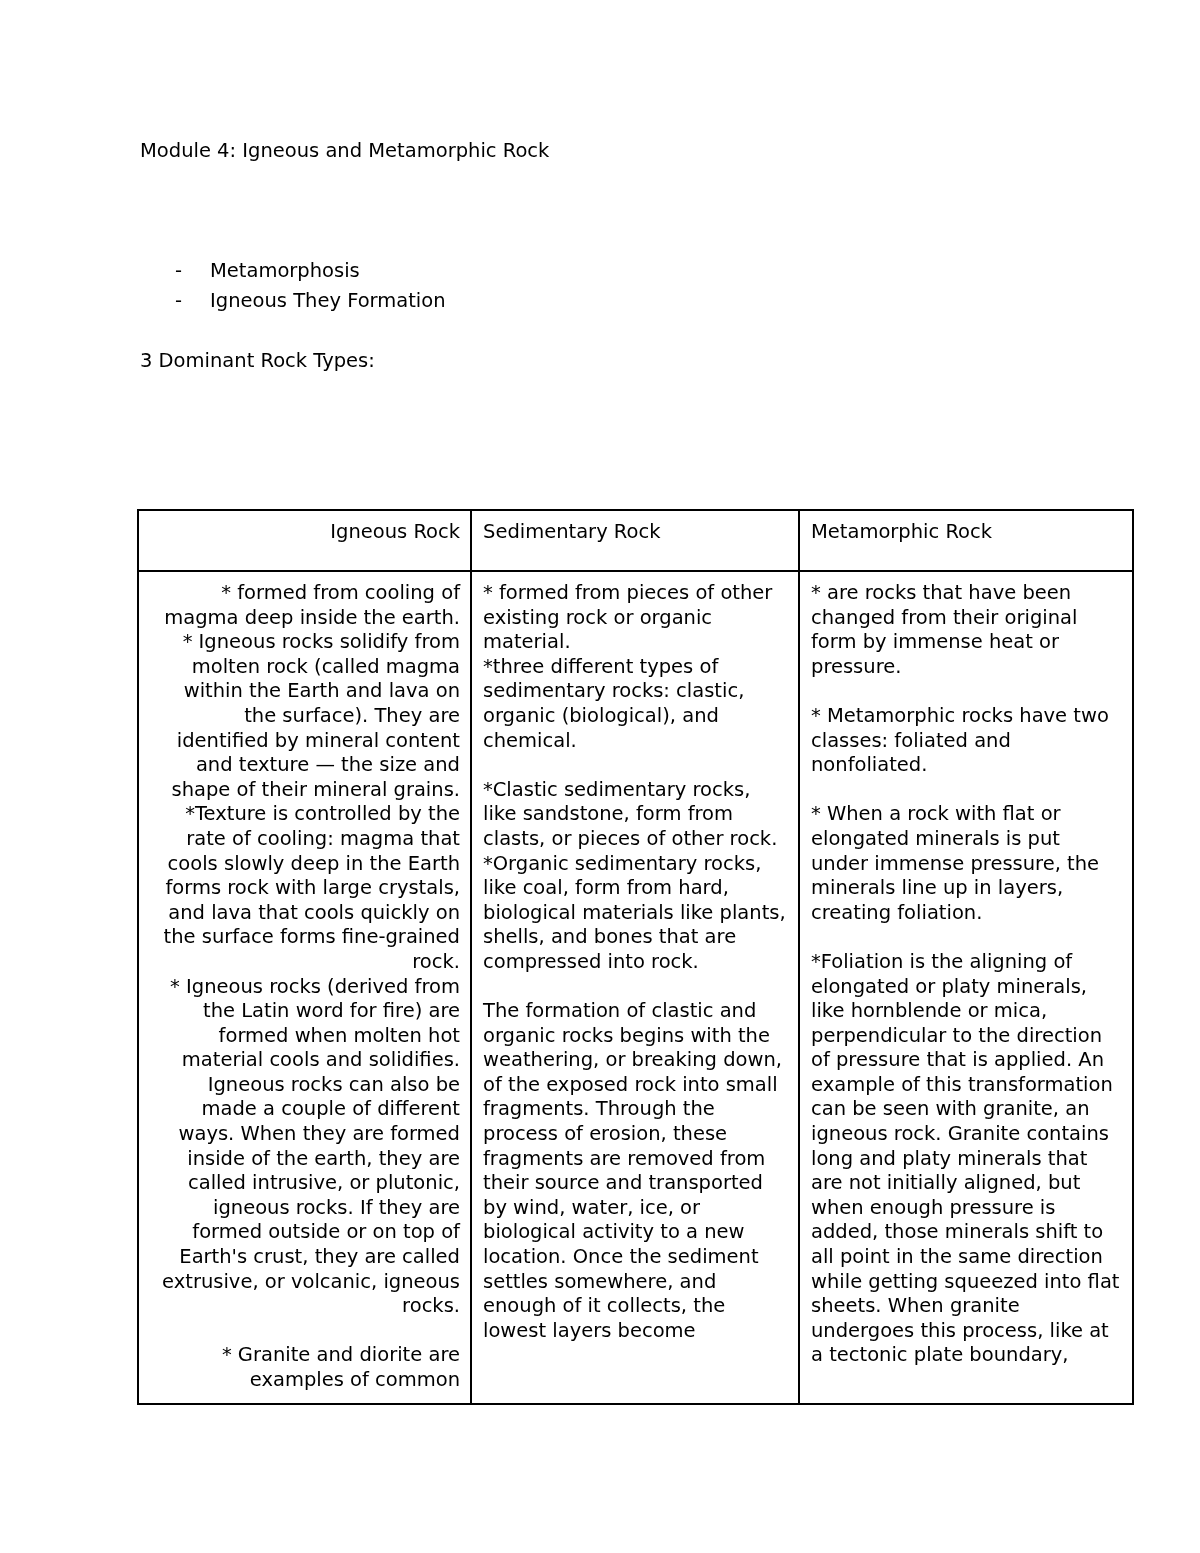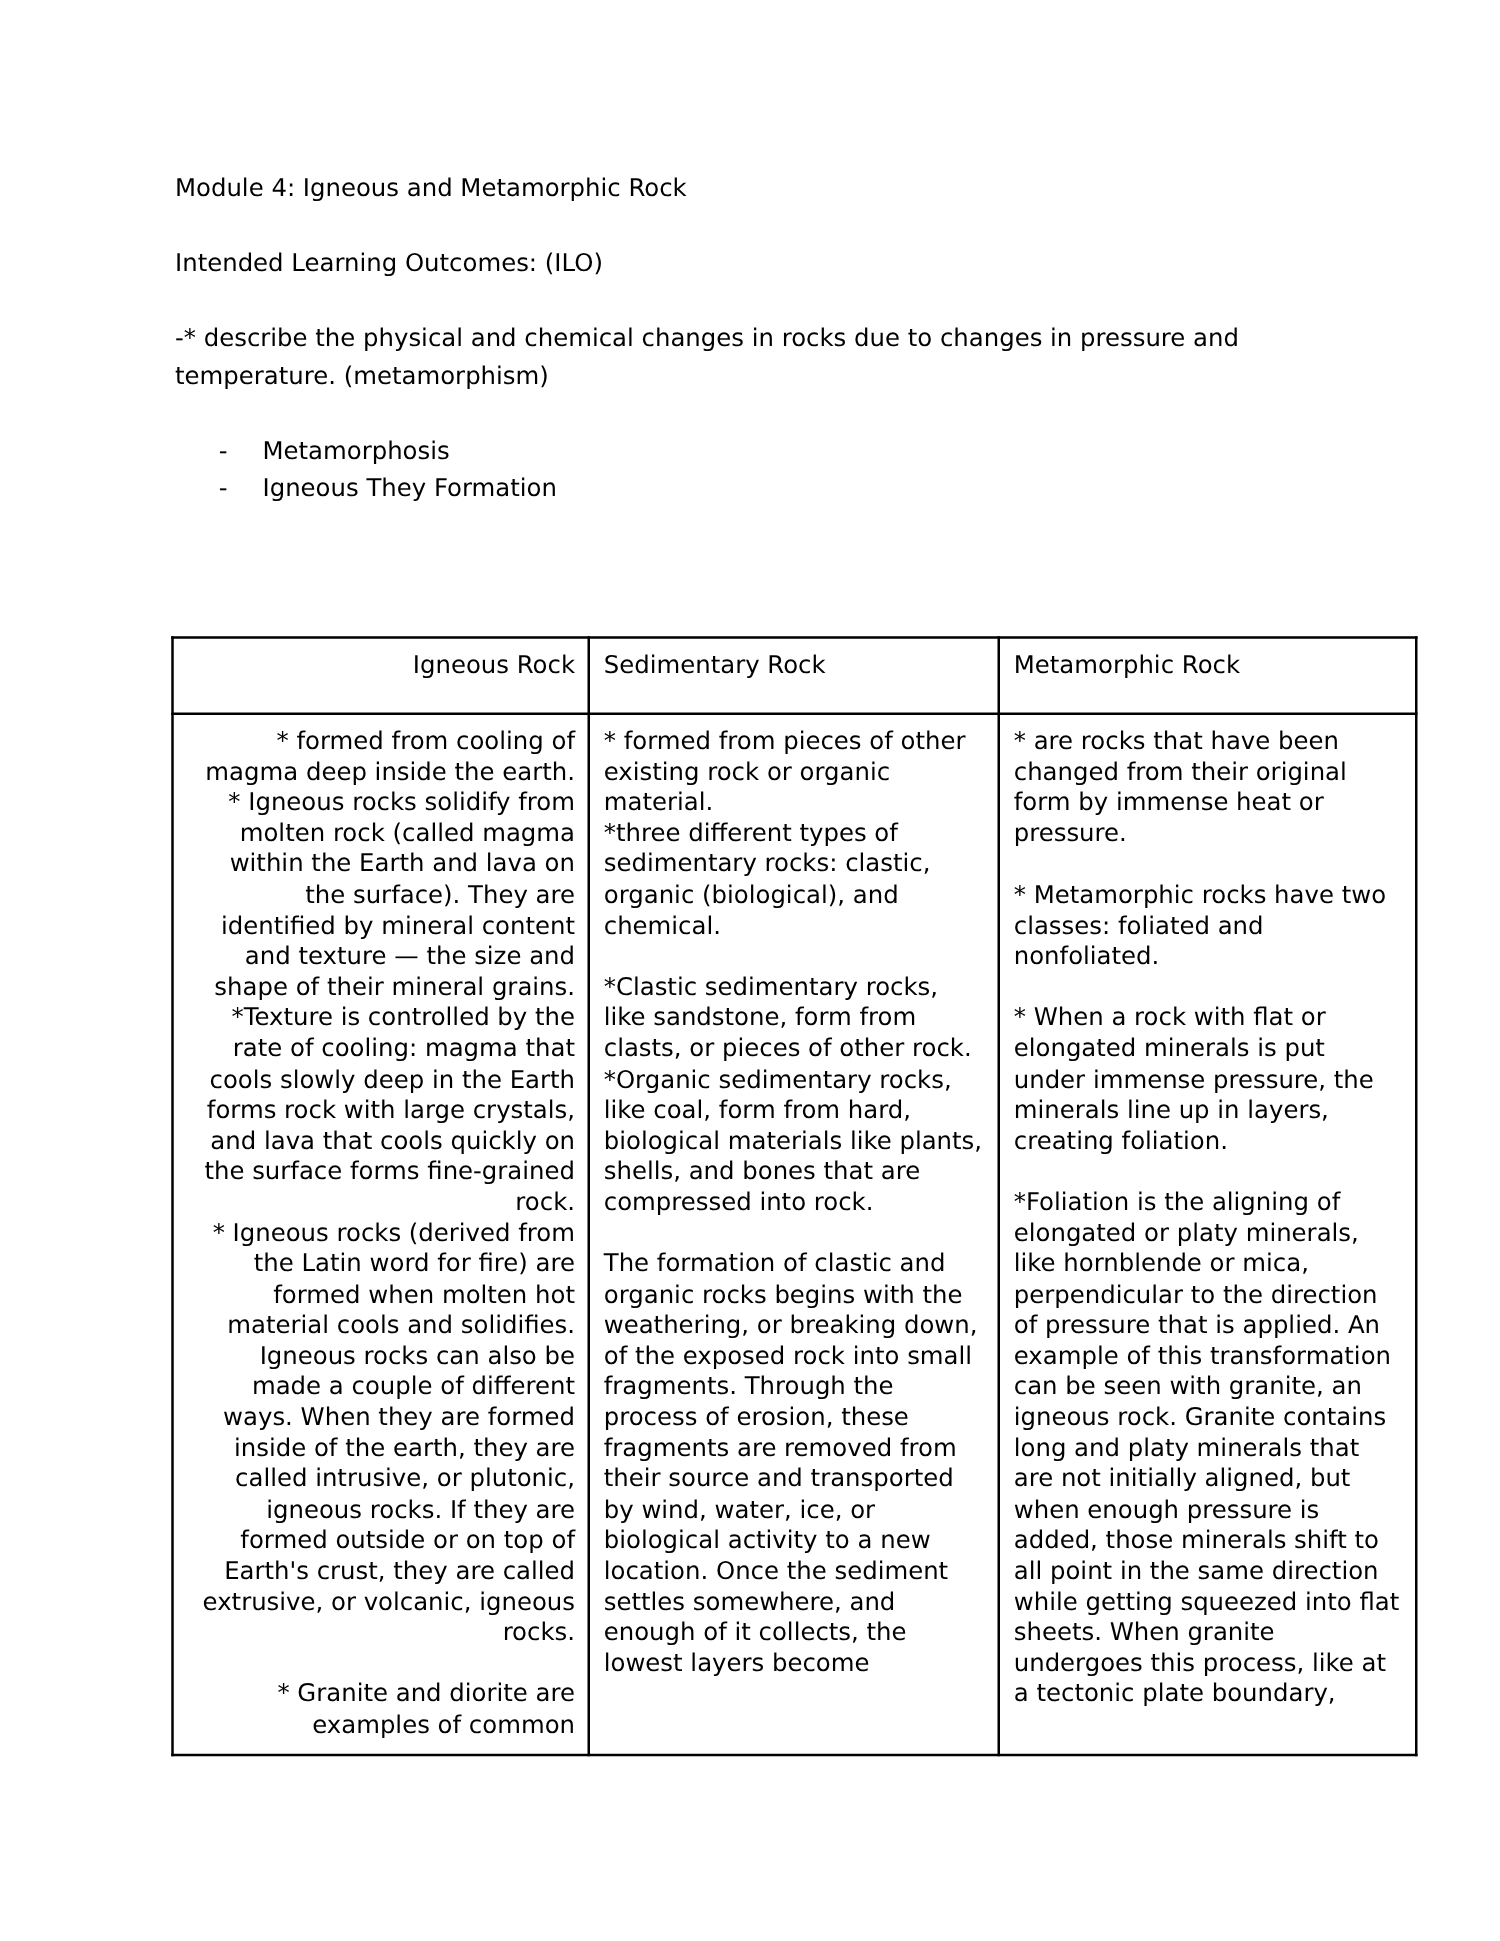--- a/index.html
+++ b/index.html
@@ -87,38 +87,37 @@
 </head>
 <body>
 
 <div class="page">
 
   <div class="content">
 
     <p class="para">Module 4: Igneous and Metamorphic Rock</p>
     <div class="spacer-line"></div>
 
-    <p class="para">Intended Learning Outcomes: (ILO)</p>
     <div class="spacer-line"></div>
 
-    <p class="para">-* describe the physical and chemical changes in rocks due to changes in pressure and temperature. (metamorphism)</p>
     <div class="spacer-line"></div>
 
     <ul class="bullet-list">
       <li class="bullet-item">
         <span class="bullet-dash">-</span>
         <span>Metamorphosis</span>
       </li>
       <li class="bullet-item">
         <span class="bullet-dash">-</span>
         <span>Igneous They Formation</span>
       </li>
     </ul>
     <div class="spacer-line"></div>
 
+    <p class="para">3 Dominant Rock Types:</p>
 
   </div>
 
   <div class="table-wrap">
     <table class="rock-table">
       <tbody>
         <tr>
           <td class="col-1 cell-head">Igneous Rock</td>
           <td class="col-2 cell-head">Sedimentary Rock</td>
           <td class="col-3 cell-head">Metamorphic Rock</td>

